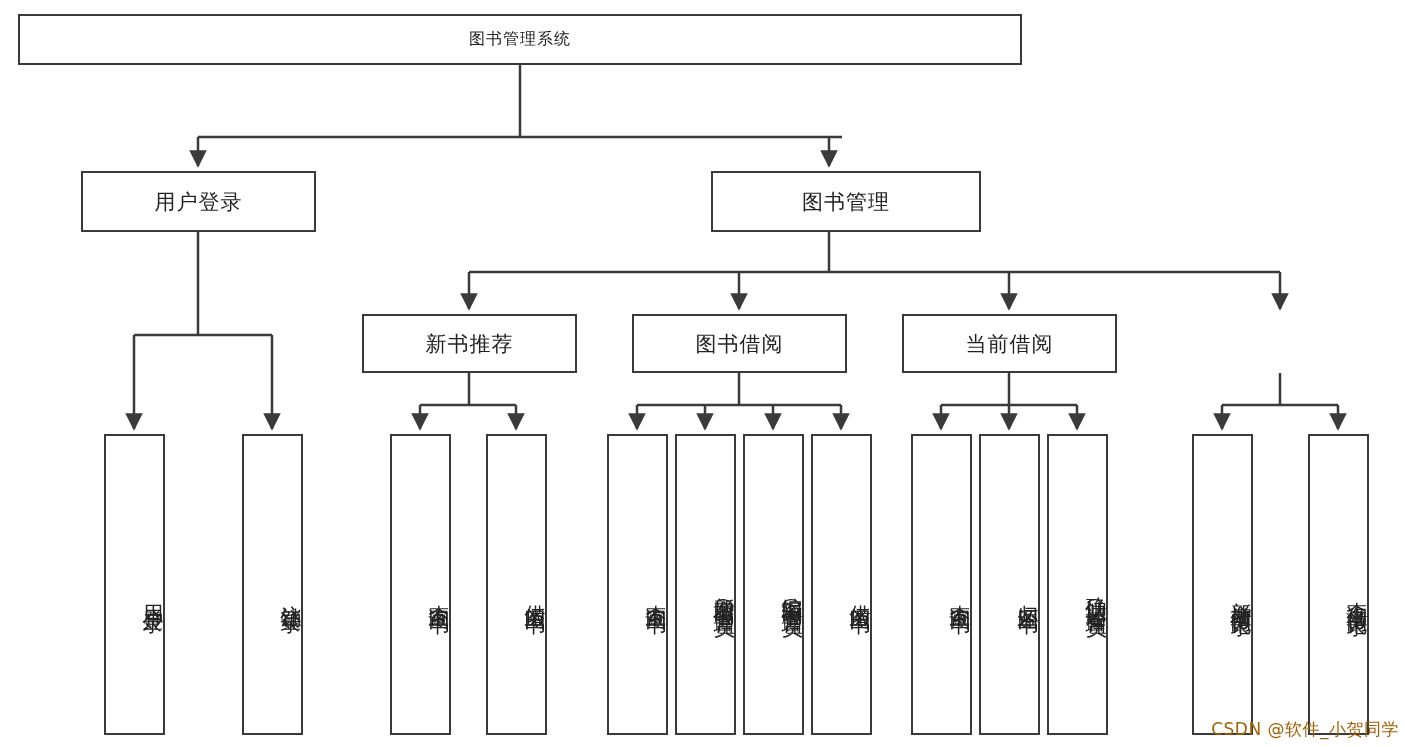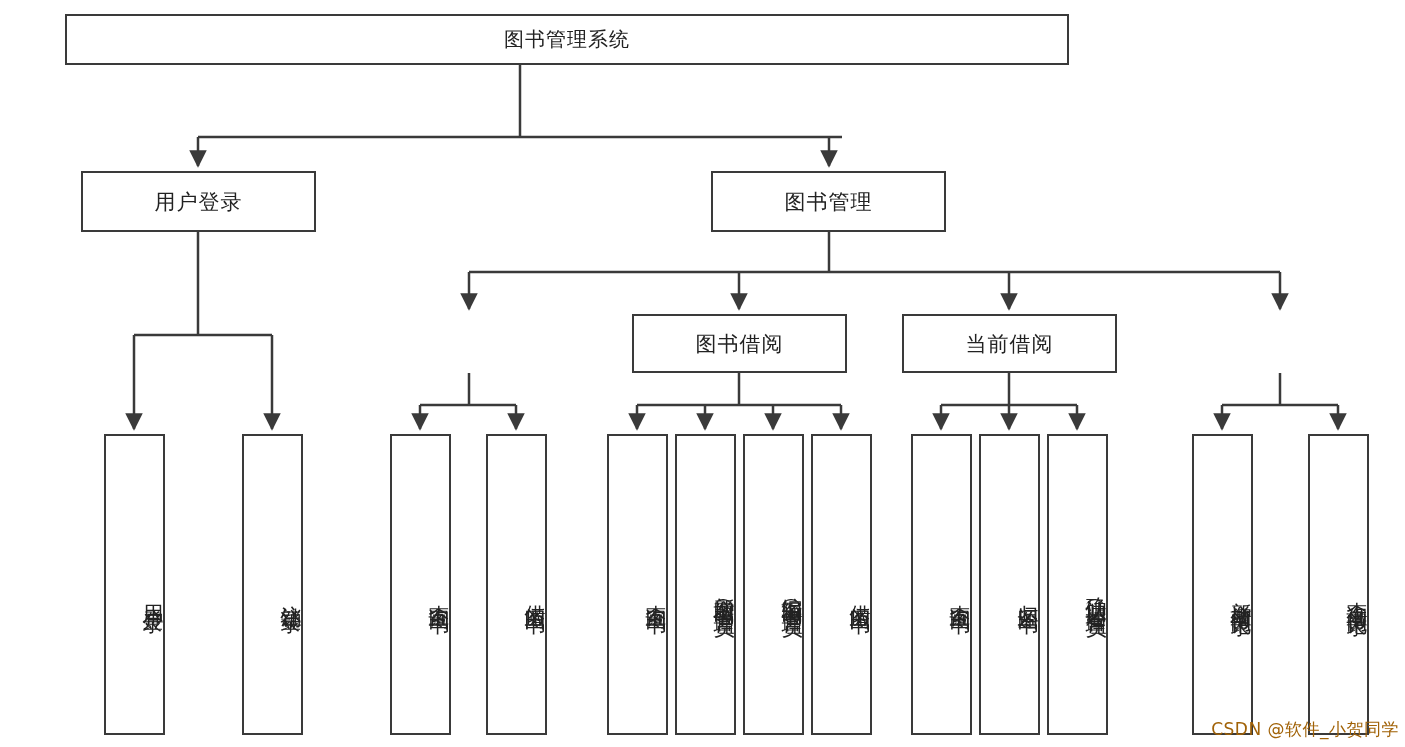--- a/index.html
+++ b/index.html
@@ -35,22 +35,21 @@
     justify-content: center;
     color: #222222;
     z-index: 2;
   }
   .node-h {
     font-size: 21px;
     letter-spacing: 1px;
     white-space: nowrap;
   }
   .node-root {
-    font-size: 20px;
-    margin-left: 47px;
+    font-size: 16px;
   }
   .node-v {
     writing-mode: vertical-rl;
     text-orientation: upright;
     align-items: flex-start;
     justify-content: center;
     padding-top: 18px;
     font-size: 21px;
     letter-spacing: 3px;
     line-height: 1;
@@ -126,24 +125,27 @@
     </g>
   </svg>
 
   <div class="node node-h node-root" style="left:18px; top:14px; width:1004px; height:51px;">
     <span>图书管理系统</span>
   </div>
 
   <div class="node node-h" style="left:81px; top:171px; width:235px; height:61px;">
     <span>用户登录</span>
   </div>
-  <div class="node node-h" style="left:711px; top:171px; width:235px; height:61px;">
+  <div class="node node-h" style="left:711px; top:171px; width:270px; height:61px;">
     <span>图书管理</span>
   </div>
 
+  <div class="node node-h" style="left:362px; top:314px; width:215px; height:59px;">
+    <span>新书推荐</span>
+  </div>
   <div class="node node-h" style="left:902px; top:314px; width:215px; height:59px;">
     <span>当前借阅</span>
   </div>
   <div class="node node-h" style="left:632px; top:314px; width:215px; height:59px;">
     <span>图书借阅</span>
   </div>
 
   <div class="node node-v" style="left:104px; top:434px; width:61px; height:301px;">
     <span>用户登录</span>
   </div>

